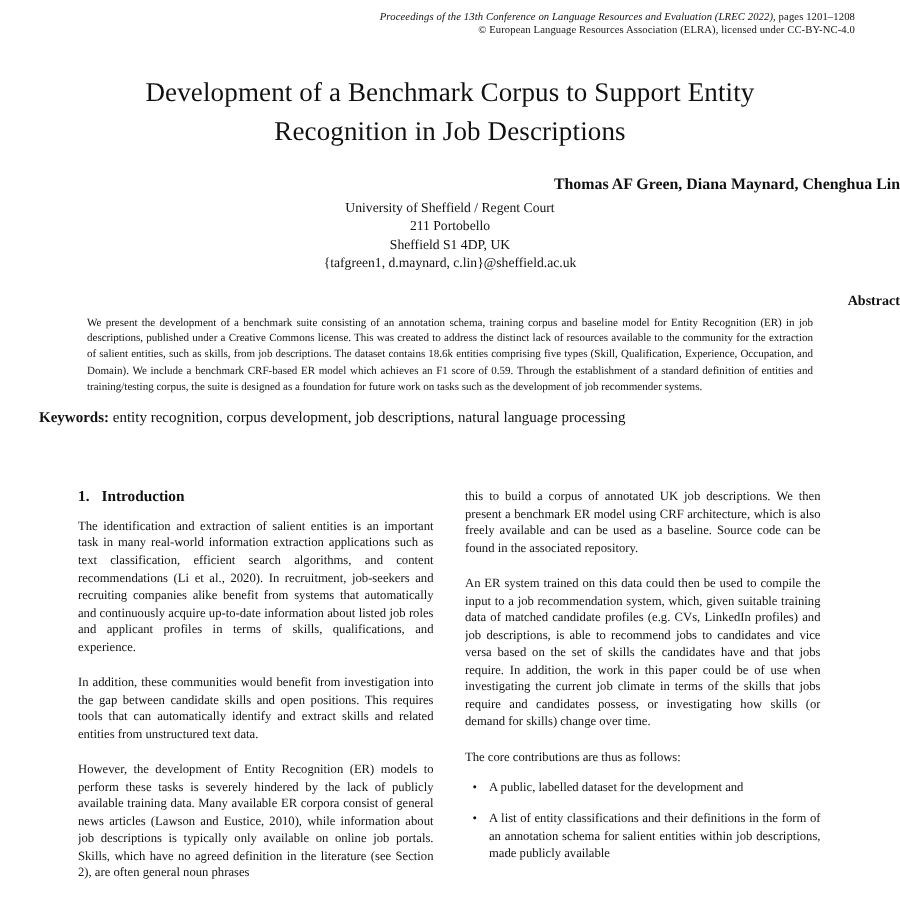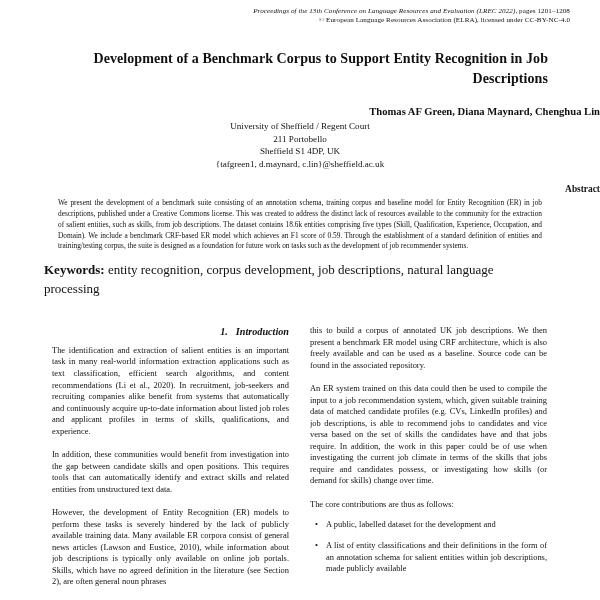--- a/index.html
+++ b/index.html
@@ -34,23 +34,23 @@
     letter-spacing: 0.01em;
     white-space: nowrap;
   }
   .pub-header .line .ital {
     font-style: italic;
   }
 
   
   .title {
     margin: 24px 52px 0 52px;
-    text-align: right;
-    font-size: 14px;
-    font-weight: bold;
+    text-align: center;
+    font-size: 18px;
+    font-weight: normal;
     line-height: 1.42;
     letter-spacing: 0.005em;
   }
 
   
   .authors {
     margin: 17px 0 0 0;
     text-align: right;
     font-size: 10.6px;
     font-weight: bold;
@@ -71,22 +71,22 @@
     font-weight: bold;
   }
   .abstract-body {
     margin: 4px 58px 0 58px;
     font-size: 7.35px;
     line-height: 1.46;
     text-align: justify;
   }
   .abstract-body p { margin: 0; }
   .keywords {
-    margin: 9px 58px 0 44px;
-    font-size: 13px;
+    margin: 9px 58px 0 26px;
+    font-size: 10px;
     line-height: 1.46;
     text-align: left;
   }
   .keywords b { font-weight: bold; }
 
   
   .columns {
     position: absolute;
     left: 52px;
     right: 52px;
@@ -96,25 +96,24 @@
     gap: 21px;
   }
   .col {
     width: 237px;
     font-size: 8.45px;
     line-height: 1.365;
     text-align: justify;
     overflow: hidden;
   }
   .section-heading {
-    text-align: right;
+    text-align: left;
     font-size: 10.2px;
     font-weight: bold;
     margin: 0 0 6px 0;
-    font-style: italic;
   }
   .section-heading .num { margin-right: 8px; }
   .col p {
     margin: 0;
     text-indent: 0;
   }
   .col p + p { margin-top: 12px; }
   .bullets {
     margin: 9px 0 0 0;
     padding: 0 0 0 16px;

